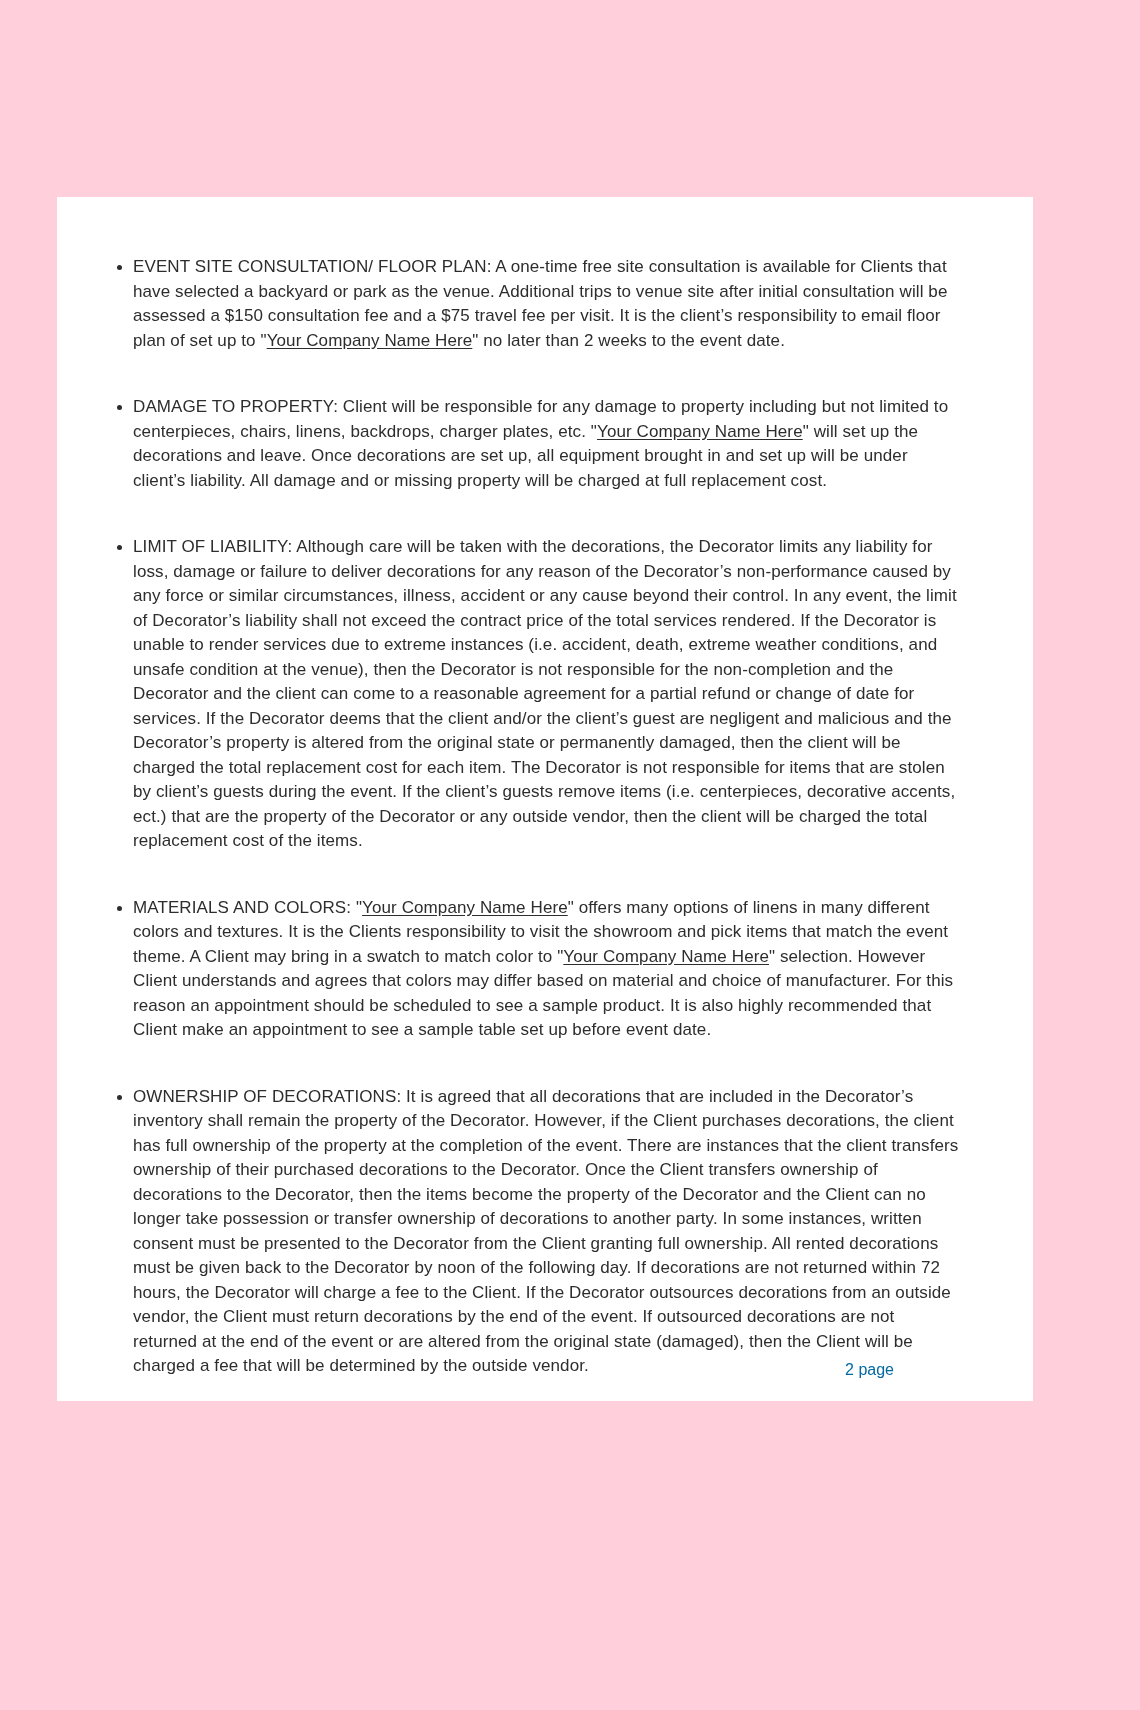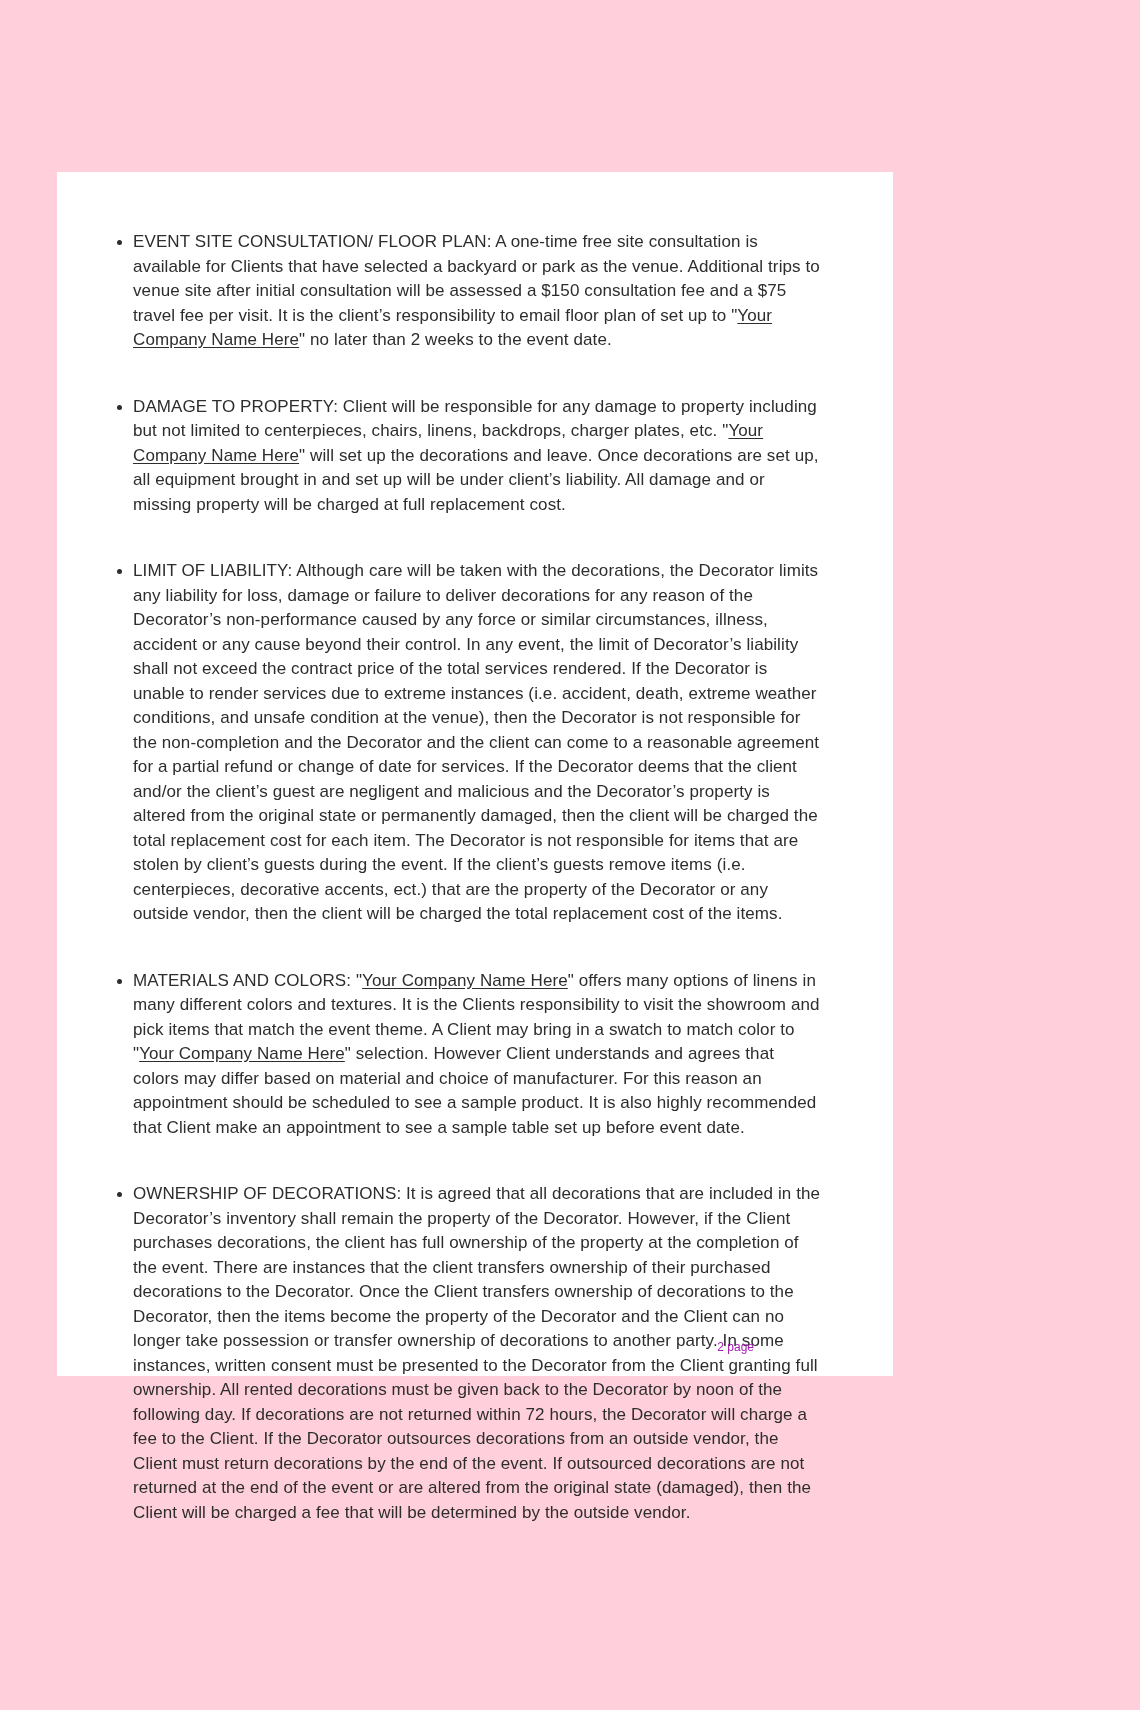--- a/index.html
+++ b/index.html
@@ -10,22 +10,22 @@
     width: 1140px;
     height: 1710px;
     background: #ffd0dc;
     font-family: "Liberation Sans", sans-serif;
     position: relative;
     overflow: hidden;
   }
   .paper {
     position: absolute;
     left: 57px;
-    top: 172px;
-    width: 836px;
+    top: 197px;
+    width: 976px;
     height: 1204px;
     background: #ffffff;
   }
   .content {
     position: absolute;
     left: 0;
     top: 58px;
     width: 100%;
   }
   ul.terms {
@@ -45,22 +45,22 @@
     font-size: 15px;
   }
   .u {
     text-decoration: underline;
     text-underline-offset: 2px;
   }
   .page-number {
     position: absolute;
     right: 139px;
     bottom: 22px;
-    font-size: 12px;
-    color: #a21caf;
+    font-size: 16px;
+    color: #0369a1;
   }
 </style>
 </head>
 <body>
 
 <div class="paper">
   <div class="content">
     <ul class="terms">
         <li><span>EVENT SITE CONSULTATION/ FLOOR PLAN: A one-time free site consultation is available for Clients that have selected a backyard or park as the venue. Additional trips to venue site after initial consultation will be assessed a $150 consultation fee and a $75 travel fee per visit. It is the client’s responsibility to email floor plan of set up to "</span><span class="u">Your Company Name Here</span><span>" no later than 2 weeks to the event date.</span></li>
         <li><span>DAMAGE TO PROPERTY: Client will be responsible for any damage to property including but not limited to centerpieces, chairs, linens, backdrops, charger plates, etc. "</span><span class="u">Your Company Name Here</span><span>" will set up the decorations and leave. Once decorations are set up, all equipment brought in and set up will be under client’s liability. All damage and or missing property will be charged at full replacement cost.</span></li>

